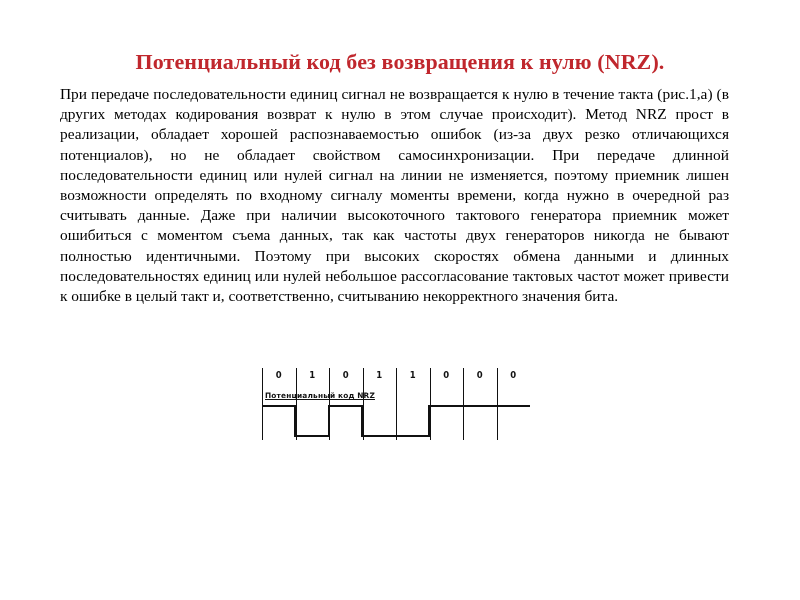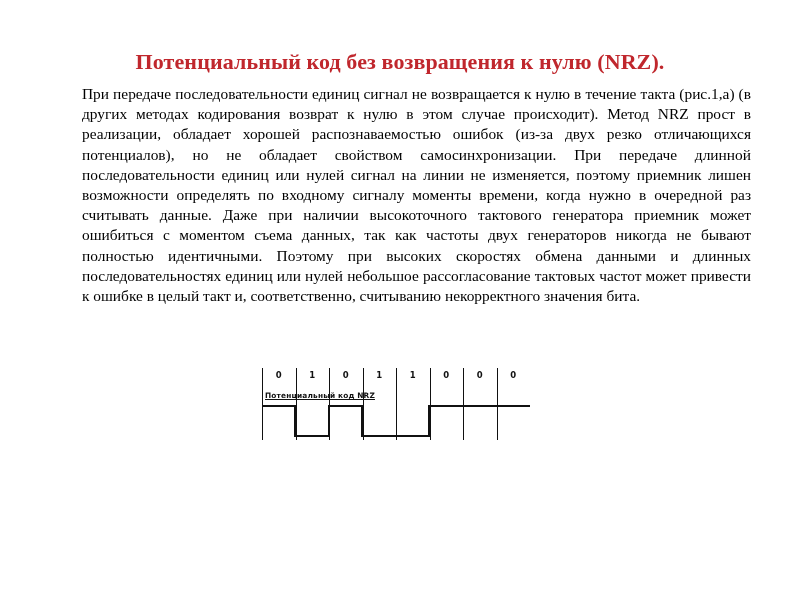--- a/index.html
+++ b/index.html
@@ -34,21 +34,21 @@
     font-weight: 700;
     line-height: 28px;
     color: #c0272d;
     letter-spacing: 0.1px;
     white-space: nowrap;
   }
 
   
   .body-text {
     position: absolute;
-    left: 82px;
+    left: 60px;
     top: 84px;
     width: 669px;
     text-align: justify;
     text-justify: inter-word;
     font-family: "Liberation Serif", "DejaVu Serif", serif;
     font-size: 15.4px;
     line-height: 20.2px;
     color: #000000;
     hyphens: none;
   }

